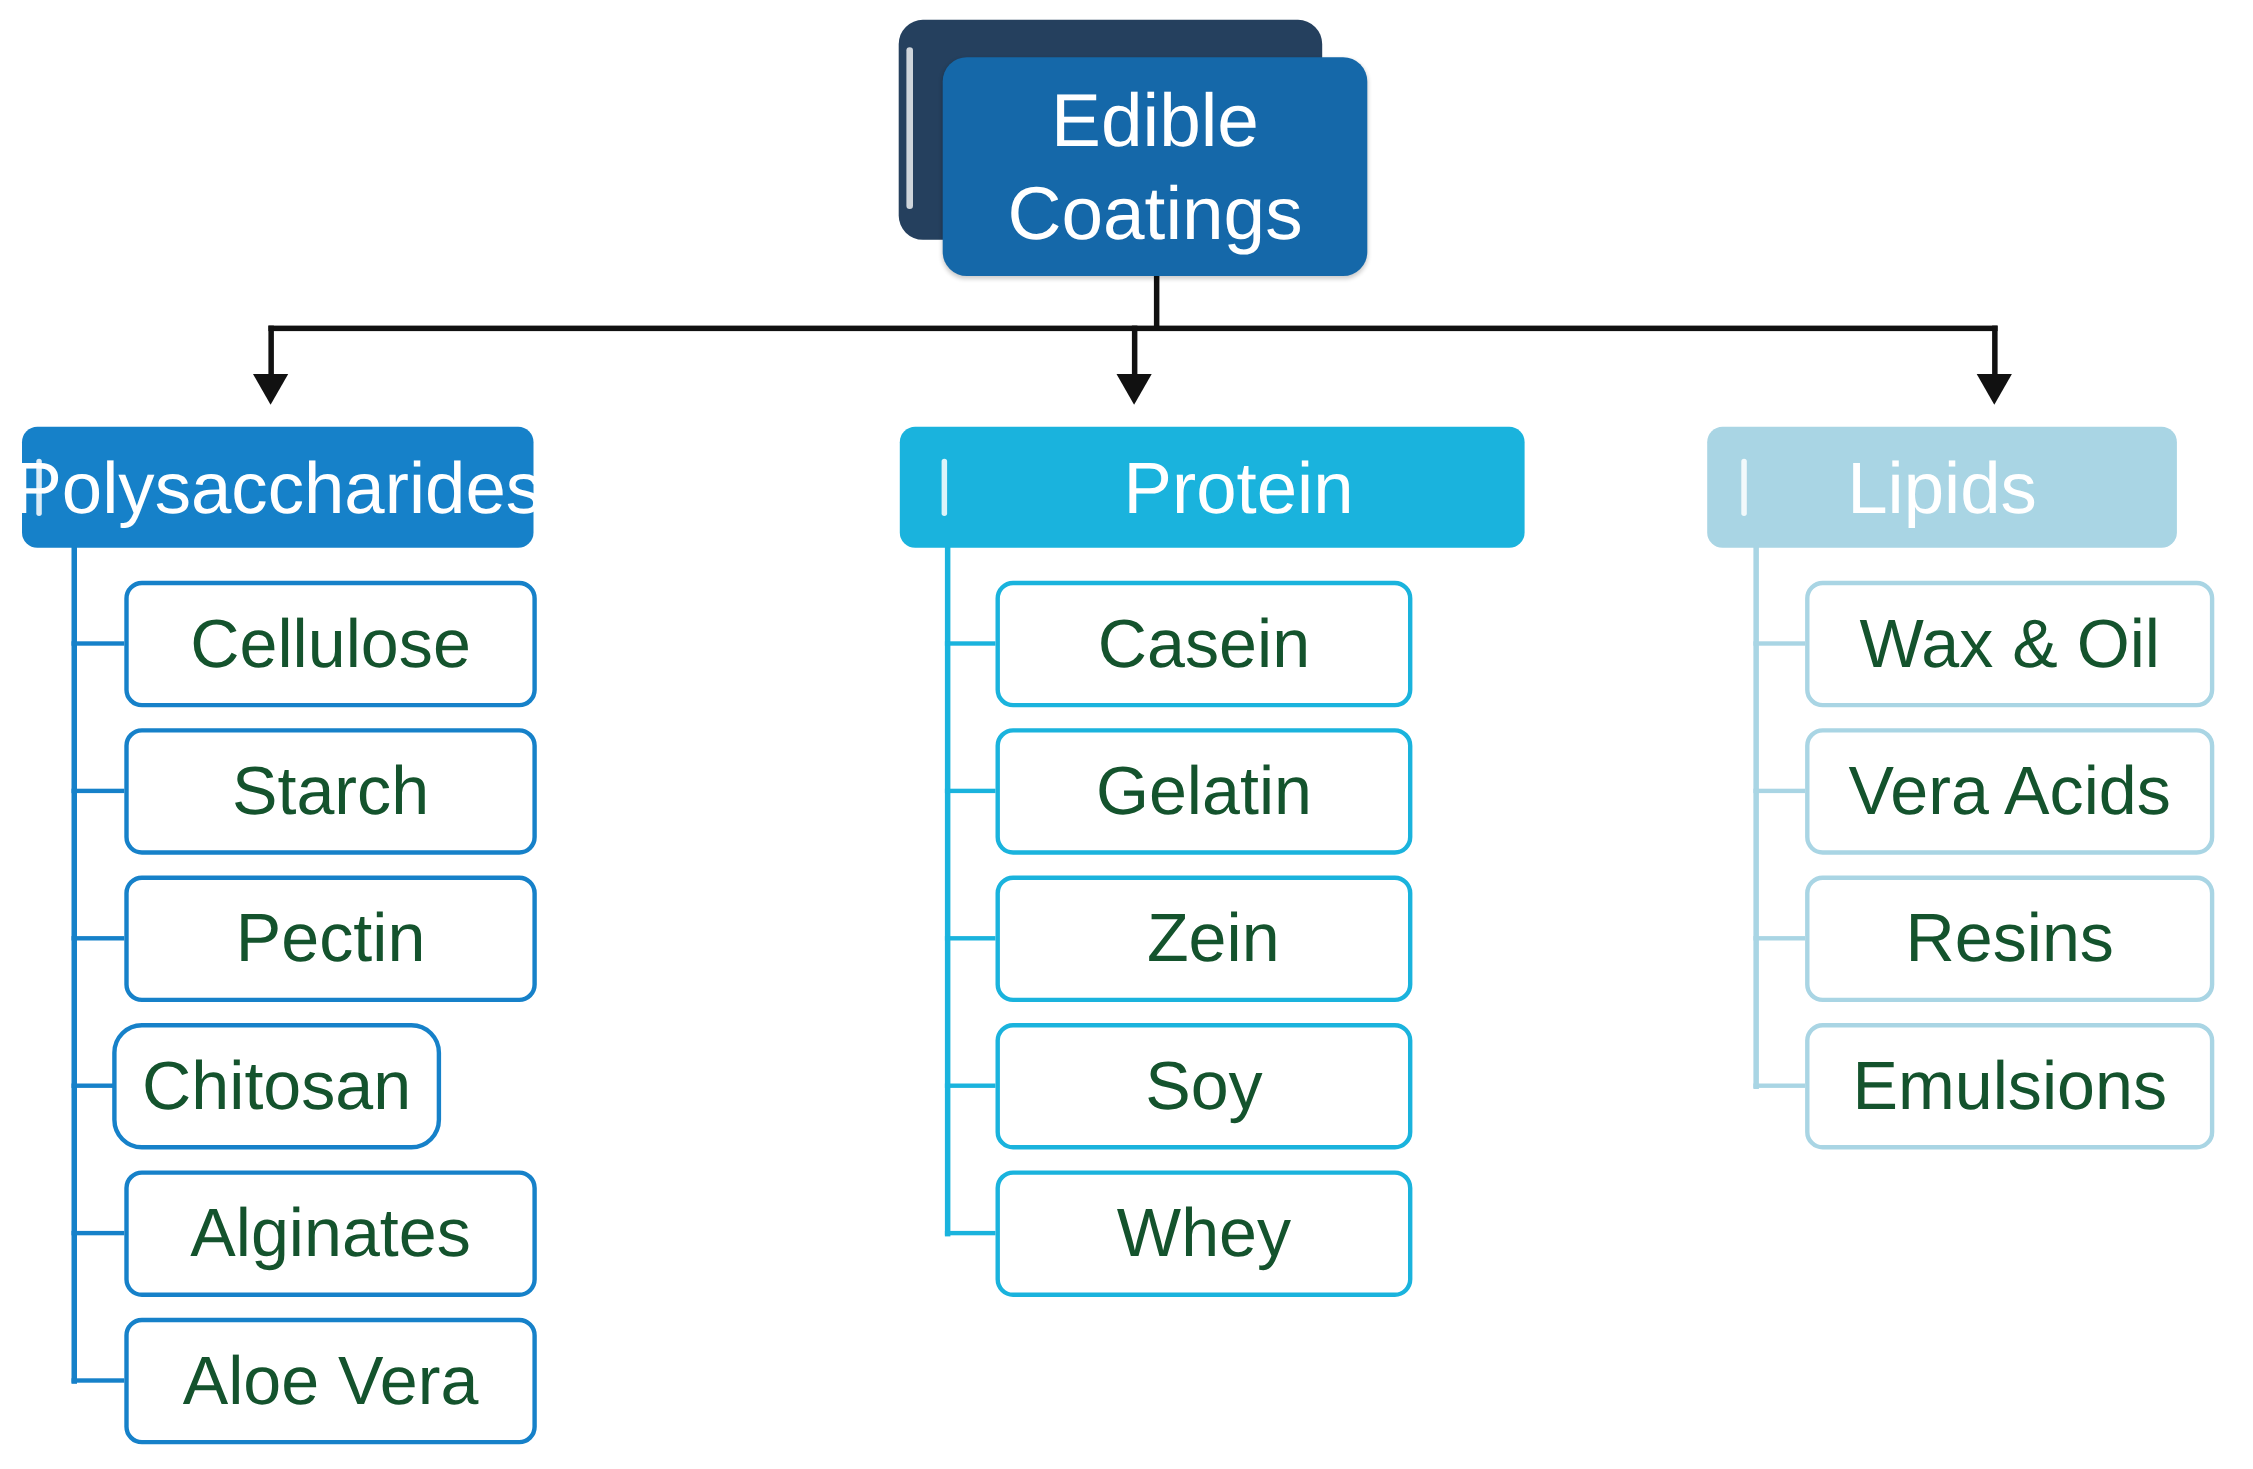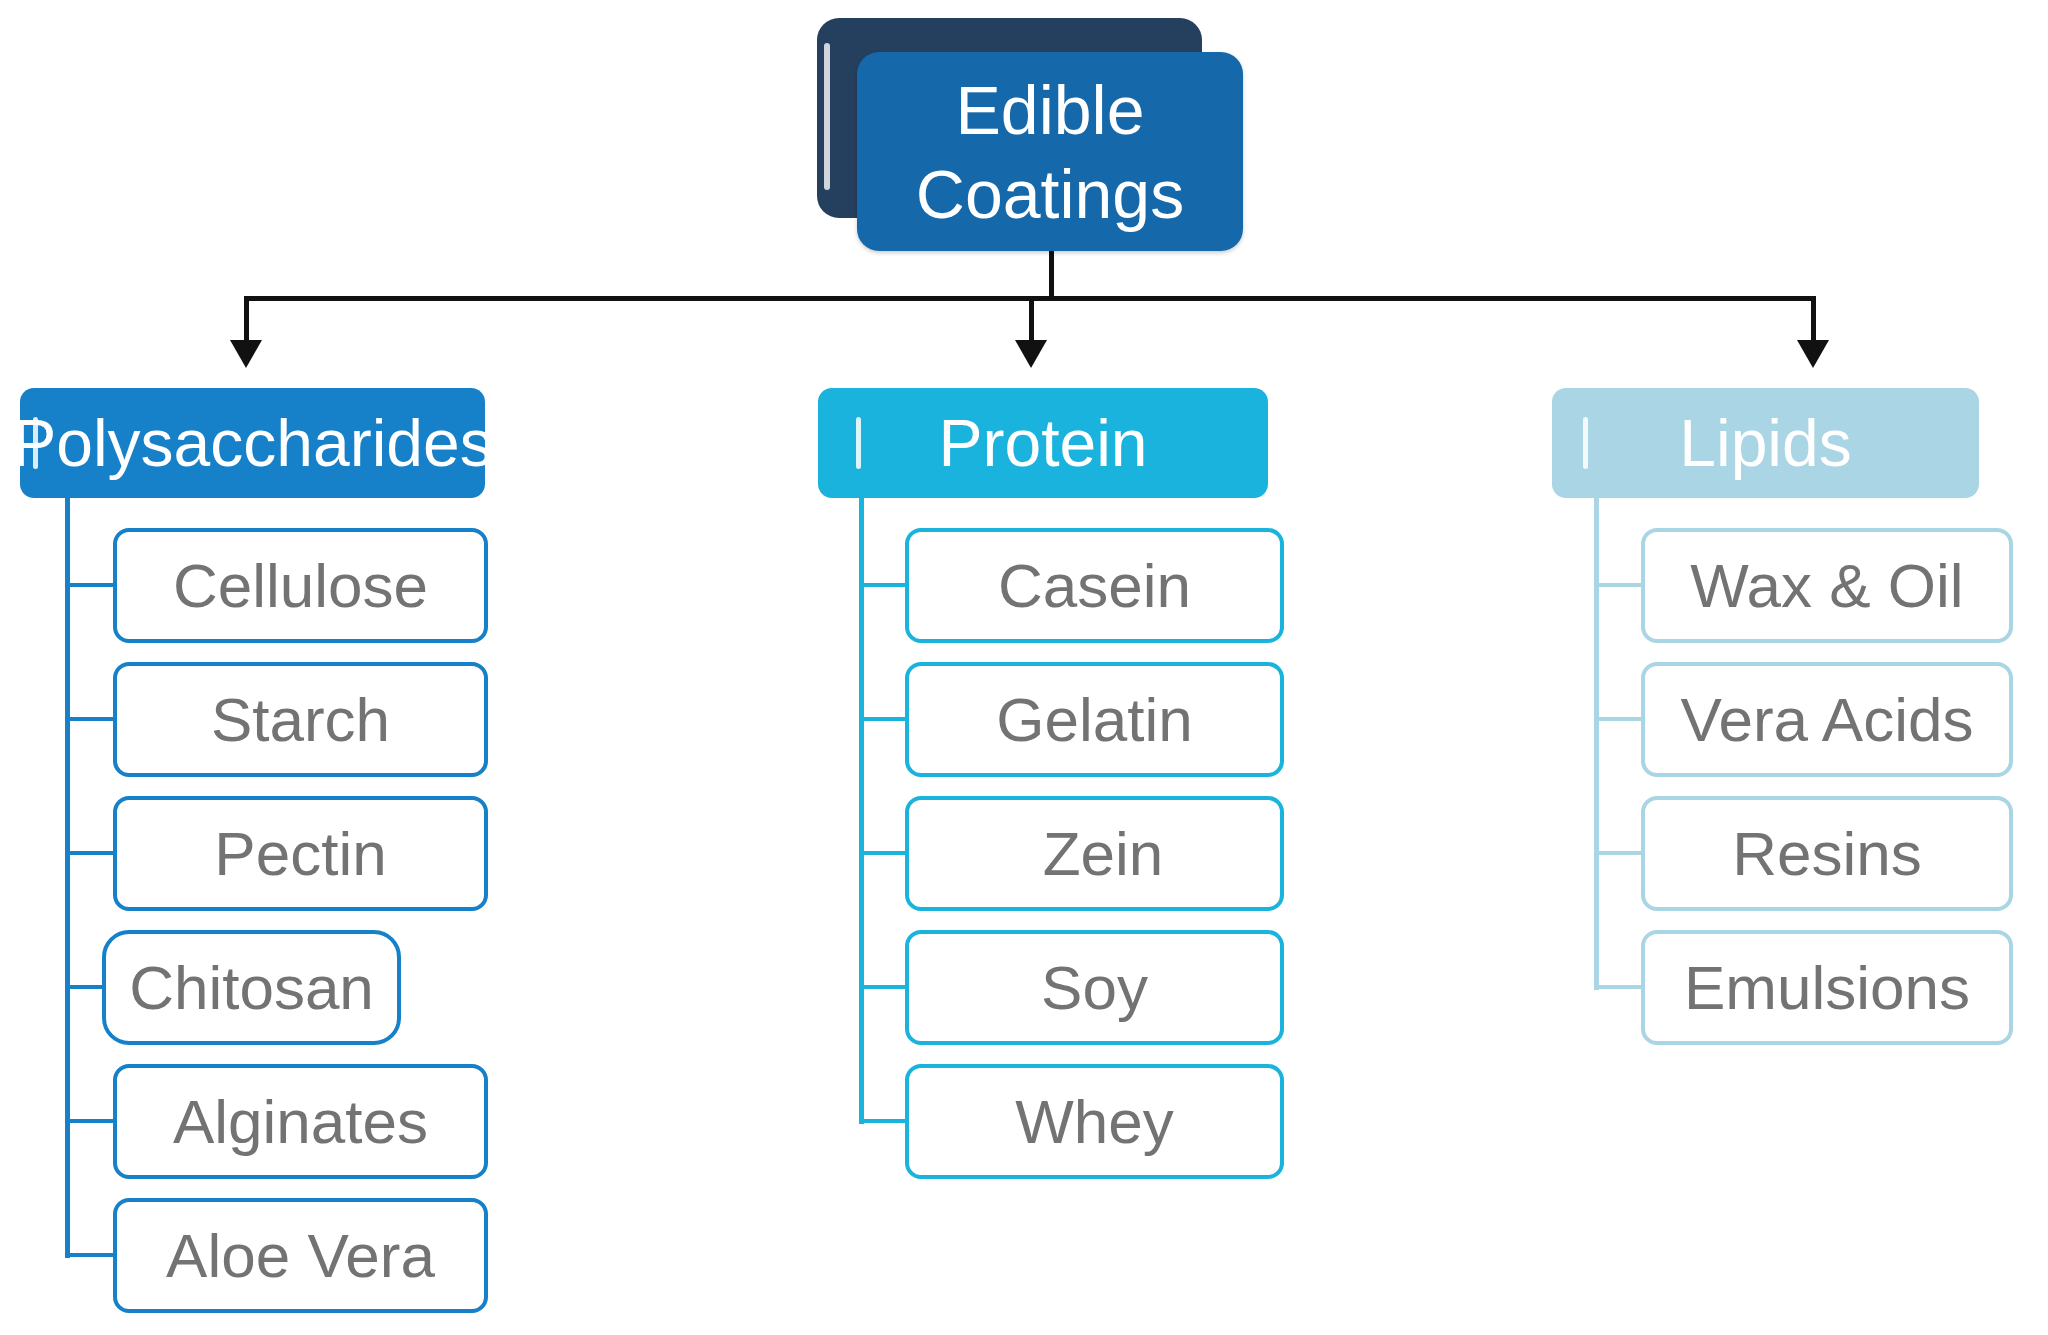--- a/index.html
+++ b/index.html
@@ -46,21 +46,21 @@
   }
   .hdr-label{position:relative;z-index:2;}
   
   .trunk{position:absolute;width:5px;}
   .stub{position:absolute;height:4px;}
   
   .child{
     position:absolute;height:115px;background:#ffffff;
     border:4px solid #000;border-radius:16px;box-sizing:border-box;
     display:flex;justify-content:center;align-items:center;
-    color:#737373;font-size:62px;
+    color:#14532d;font-size:62px;
   }
   .col-poly .child{border-color:var(--poly);}
   .col-protein .child{border-color:var(--protein);}
   .col-lipids .child{border-color:var(--lipids);}
   .col-poly .trunk,.col-poly .stub{background:var(--poly);}
   .col-protein .trunk,.col-protein .stub{background:var(--protein);}
   .col-lipids .trunk,.col-lipids .stub{background:var(--lipids);}
 </style>
 </head>
 <body>
@@ -122,21 +122,21 @@
   </div>
 
   <div class="col-protein">
     <div class="trunk" style="left:859px;top:497px;height:627px;"></div>
     <div class="stub" style="left:859px;top:583px;width:46px;"></div>
     <div class="stub" style="left:859px;top:717px;width:46px;"></div>
     <div class="stub" style="left:859px;top:851px;width:46px;"></div>
     <div class="stub" style="left:859px;top:985px;width:46px;"></div>
     <div class="stub" style="left:859px;top:1119px;width:46px;"></div>
 
-    <div class="hdr" style="left:818px;width:450px;background:var(--protein);">
+    <div class="hdr" style="left:818px;width:520px;background:var(--protein);padding-left:48px;">
       <div class="hdr-accent" style="left:38px;"></div>
       <span class="hdr-label">Protein</span>
     </div>
 
     <div class="child" style="left:905px;top:528px;width:379px;">
         <span>Casein</span>
       </div>
     <div class="child" style="left:905px;top:662px;width:379px;">
         <span>Gelatin</span>
       </div>

